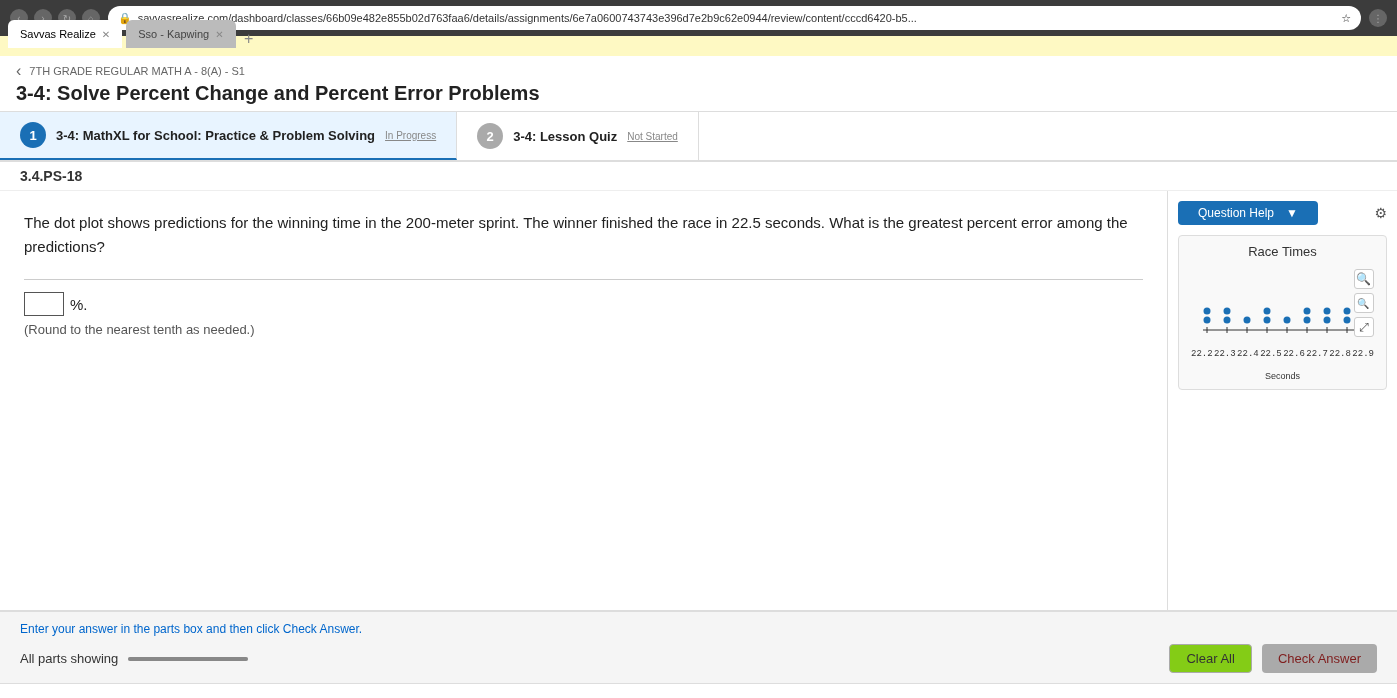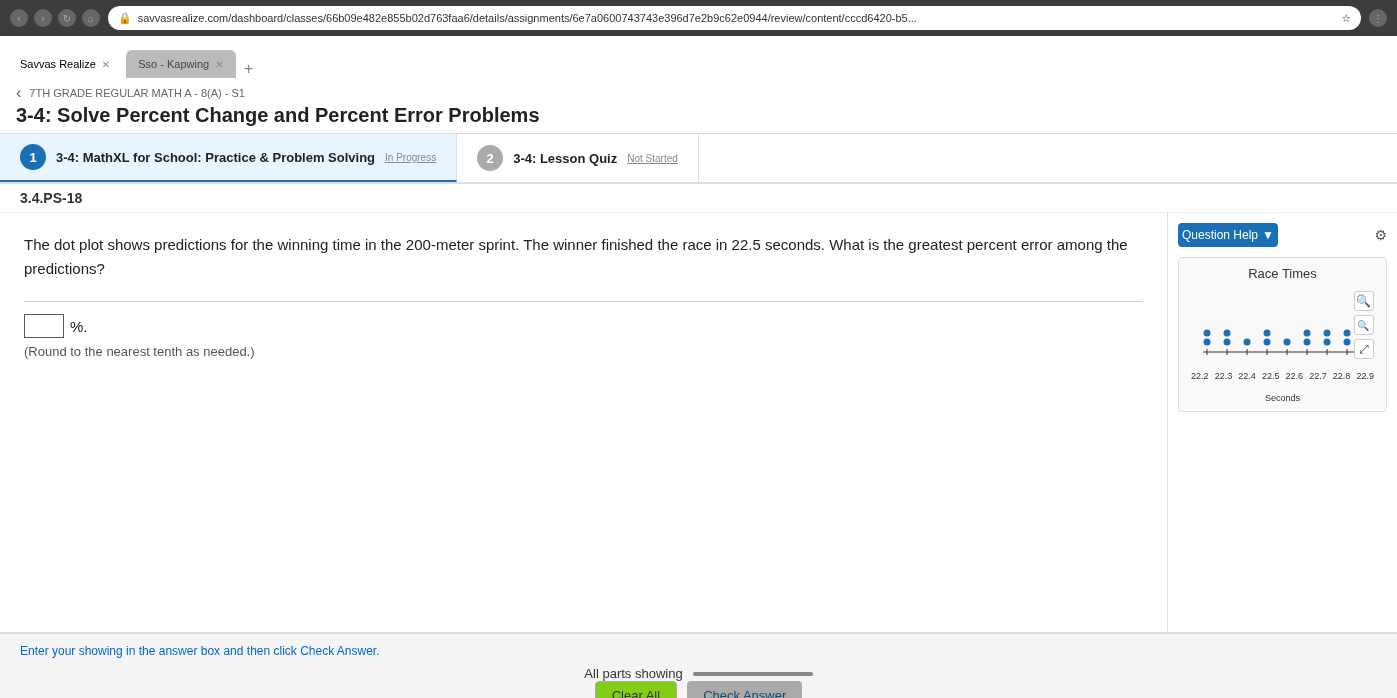--- a/index.html
+++ b/index.html
@@ -32,25 +32,25 @@
       border-radius: 16px;
       height: 24px;
       display: flex;
       align-items: center;
       padding: 0 10px;
       font-size: 11px;
       color: #333;
       gap: 6px;
     }
     .tab-bar {
-      background: #ffffff;
-      height: 42px;
+      background: #fef9c3;
+      height: 20px;
       display: flex;
       align-items: flex-end;
-      padding: 0 8px;
+      padding: 8px 8px;
     }
     .tab {
       background: #fff;
       height: 28px;
       padding: 0 12px;
       display: flex;
       align-items: center;
       font-size: 11px;
       border-radius: 6px 6px 0 0;
       gap: 6px;
@@ -218,27 +218,27 @@
     .right-panel {
       width: 230px;
       border-left: 1px solid #ddd;
       padding: 10px;
       position: relative;
     }
     .question-help-btn {
       background: #1a6fb5;
       color: #fff;
       border: none;
-      padding: 5px 4px;
+      padding: 5px 20px;
       border-radius: 4px;
       font-size: 12px;
       cursor: pointer;
       display: flex;
       align-items: center;
-      gap: 4px;
+      gap: 12px;
     }
     .help-header {
       display: flex;
       justify-content: space-between;
       align-items: center;
       margin-bottom: 10px;
     }
     .gear-icon { font-size: 14px; color: #555; cursor: pointer; }
     .chart-container {
       background: #f9f9f9;
@@ -253,20 +253,21 @@
       color: #333;
       margin-bottom: 6px;
     }
     .dot-plot-axis {
       display: flex;
       justify-content: space-between;
       font-size: 9px;
       color: #333;
       padding: 0 4px;
       margin-top: 4px;
+      font-family: Liberation Mono, monospace;
     }
     .axis-label {
       font-size: 9px;
       text-align: center;
       color: #333;
       margin-top: 12px;
     }
     .chart-icons {
       position: absolute;
       right: 4px;
@@ -300,21 +301,20 @@
     }
     .footer-hint {
       font-size: 12px;
       color: #0066cc;
       margin-bottom: 8px;
     }
     .footer-controls {
       display: flex;
       align-items: center;
       justify-content: space-between;
-      flex-direction: column;
     }
     .parts-label {
       font-size: 13px;
       color: #333;
       display: flex;
       align-items: center;
       gap: 10px;
     }
     .parts-bar {
       width: 120px;
@@ -332,21 +332,21 @@
       background: #84cc16;
       border: 1px solid #aaa;
       padding: 6px 16px;
       border-radius: 4px;
       font-size: 13px;
       cursor: pointer;
       color: #333;
     }
     .check-answer-btn {
       background: #aaa;
-      color: #0c4a6e;
+      color: #7f1d1d;
       border: none;
       padding: 6px 16px;
       border-radius: 4px;
       font-size: 13px;
       cursor: pointer;
     }
 
     
     .nav-footer {
       background: #fff;
@@ -497,21 +497,21 @@
           <span>22.8</span>
           <span>22.9</span>
         </div>
         <div class="axis-label">Seconds</div>
       </div>
     </div>
   </div>
 </div>
 
 <div class="answer-footer">
-  <div class="footer-hint">Enter your showing in the answer box and then click Check Answer.</div>
+  <div class="footer-hint">Enter your answer in the parts box and then click Check Answer.</div>
   <div class="footer-controls">
     <div class="parts-label">
       <span>All parts showing</span>
       <div class="parts-bar">
         <div class="parts-bar-fill"></div>
       </div>
     </div>
     <div style="display:flex; gap:10px;">
       <button class="clear-all-btn">Clear All</button>
       <button class="check-answer-btn">Check Answer</button>

